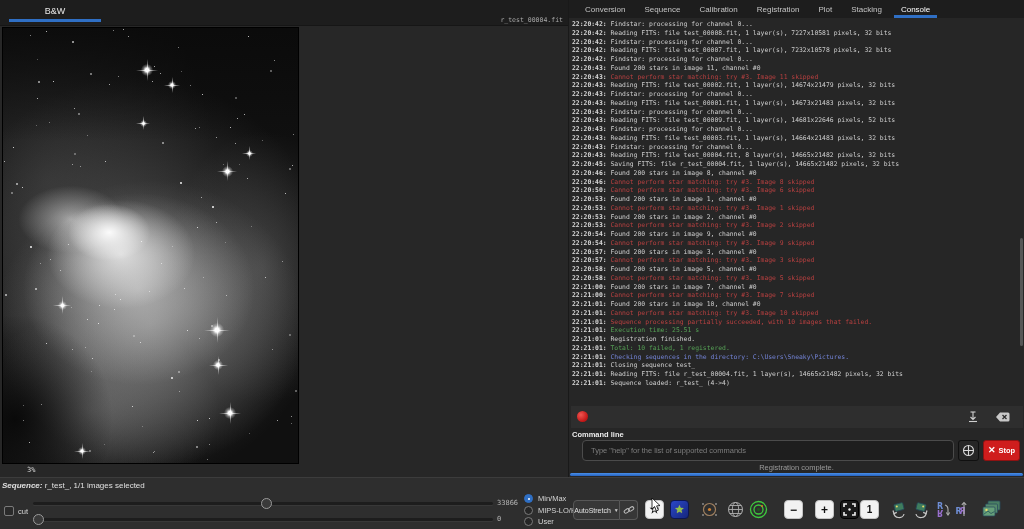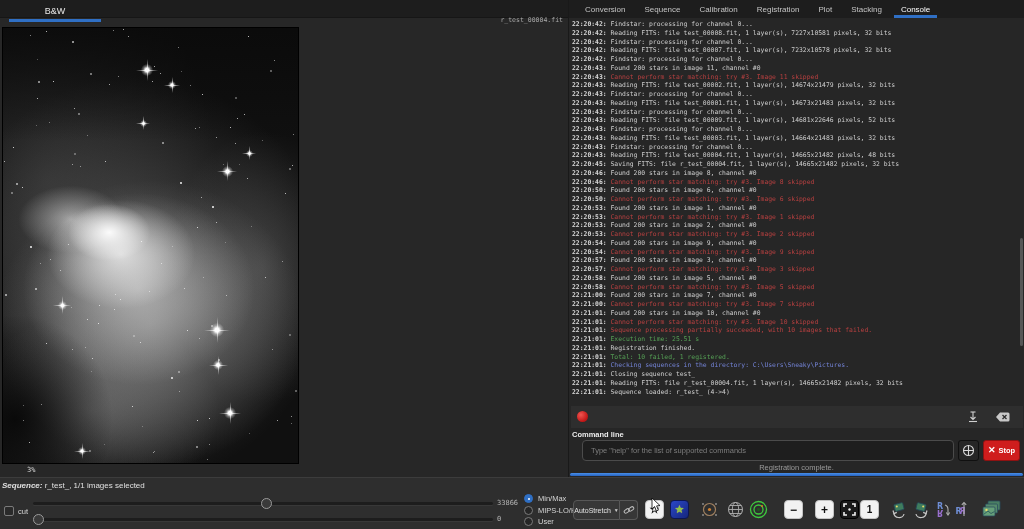--- a/index.html
+++ b/index.html
@@ -4,21 +4,21 @@
 <style>
   * { margin:0; padding:0; box-sizing:border-box; }
   html,body { background:#1a1a1a; }
   .app {
     position:relative; width:1024px; height:529px; overflow:hidden;
     background:#2b2b2b; font-family:"Liberation Sans",sans-serif; color:#ccc;
     -webkit-font-smoothing:antialiased;
   }
   
   .left-panel { position:absolute; left:0; top:0; width:568px; height:477px; background:#272727; }
-  .left-tabbar { position:absolute; left:0; top:0; width:100%; height:18px; background:#1d1d1d; border-bottom:1px solid #161616; }
+  .left-tabbar { position:absolute; left:0; top:0; width:100%; height:26px; background:#1d1d1d; border-bottom:1px solid #161616; }
   .bw-tab { position:absolute; left:9px; top:0; width:92px; height:22px; display:flex; align-items:center; justify-content:center;
     color:#e8e8e8; font-size:9px; }
   .bw-tab::after { content:""; position:absolute; left:0; right:0; bottom:0; height:3px; background:#2f6fc4; }
   .image-title { position:absolute; top:16px; right:5px; font-size:6.5px; color:#a8a8a8; font-family:"DejaVu Sans Mono",monospace; }
   .image-box { position:absolute; left:3px; top:28px; width:295px; height:435px; background:#101010; overflow:hidden;
     box-shadow:0 0 0 1px #000;
     background-image:
       radial-gradient(140px 150px at 4% 90%, rgba(8,8,8,.95), rgba(8,8,8,0) 70%),
       linear-gradient(to bottom, rgba(10,10,10,.85), rgba(10,10,10,0) 26%),
       radial-gradient(55px 38px at 36% 47%, rgba(255,255,255,.95), rgba(255,255,255,0) 75%),
@@ -302,29 +302,28 @@
   <div class="log-line"><span class="lt">22:20:43:</span> <span class="lm c-n">Findstar: processing for channel 0...</span></div>
 
   <div class="log-line"><span class="lt">22:20:43:</span> <span class="lm c-n">Reading FITS: file test_00009.fit, 1 layer(s), 14681x22646 pixels, 52 bits</span></div>
 
   <div class="log-line"><span class="lt">22:20:43:</span> <span class="lm c-n">Findstar: processing for channel 0...</span></div>
 
   <div class="log-line"><span class="lt">22:20:43:</span> <span class="lm c-n">Reading FITS: file test_00003.fit, 1 layer(s), 14664x21483 pixels, 32 bits</span></div>
 
   <div class="log-line"><span class="lt">22:20:43:</span> <span class="lm c-n">Findstar: processing for channel 0...</span></div>
 
-  <div class="log-line"><span class="lt">22:20:43:</span> <span class="lm c-n">Reading FITS: file test_00004.fit, 1 layer(s), 14665x21482 pixels, 48 bits</span></div>
+  <div class="log-line"><span class="lt">22:20:43:</span> <span class="lm c-n">Reading FITS: file test_00004.fit, 8 layer(s), 14665x21482 pixels, 32 bits</span></div>
 
   <div class="log-line"><span class="lt">22:20:45:</span> <span class="lm c-n">Saving FITS: file r_test_00004.fit, 1 layer(s), 14665x21482 pixels, 32 bits</span></div>
 
   <div class="log-line"><span class="lt">22:20:46:</span> <span class="lm c-n">Found 200 stars in image 8, channel #0</span></div>
 
   <div class="log-line"><span class="lt">22:20:46:</span> <span class="lm c-r">Cannot perform star matching: try #3. Image 8 skipped</span></div>
 
-  <div class="log-line"><span class="lt">22:20:50:</span> <span class="lm c-n">Found 200 stars in image 6, channel #0</span></div>
 
   <div class="log-line"><span class="lt">22:20:50:</span> <span class="lm c-r">Cannot perform star matching: try #3. Image 6 skipped</span></div>
 
   <div class="log-line"><span class="lt">22:20:53:</span> <span class="lm c-n">Found 200 stars in image 1, channel #0</span></div>
 
   <div class="log-line"><span class="lt">22:20:53:</span> <span class="lm c-r">Cannot perform star matching: try #3. Image 1 skipped</span></div>
 
   <div class="log-line"><span class="lt">22:20:53:</span> <span class="lm c-n">Found 200 stars in image 2, channel #0</span></div>
 
   <div class="log-line"><span class="lt">22:20:53:</span> <span class="lm c-r">Cannot perform star matching: try #3. Image 2 skipped</span></div>

